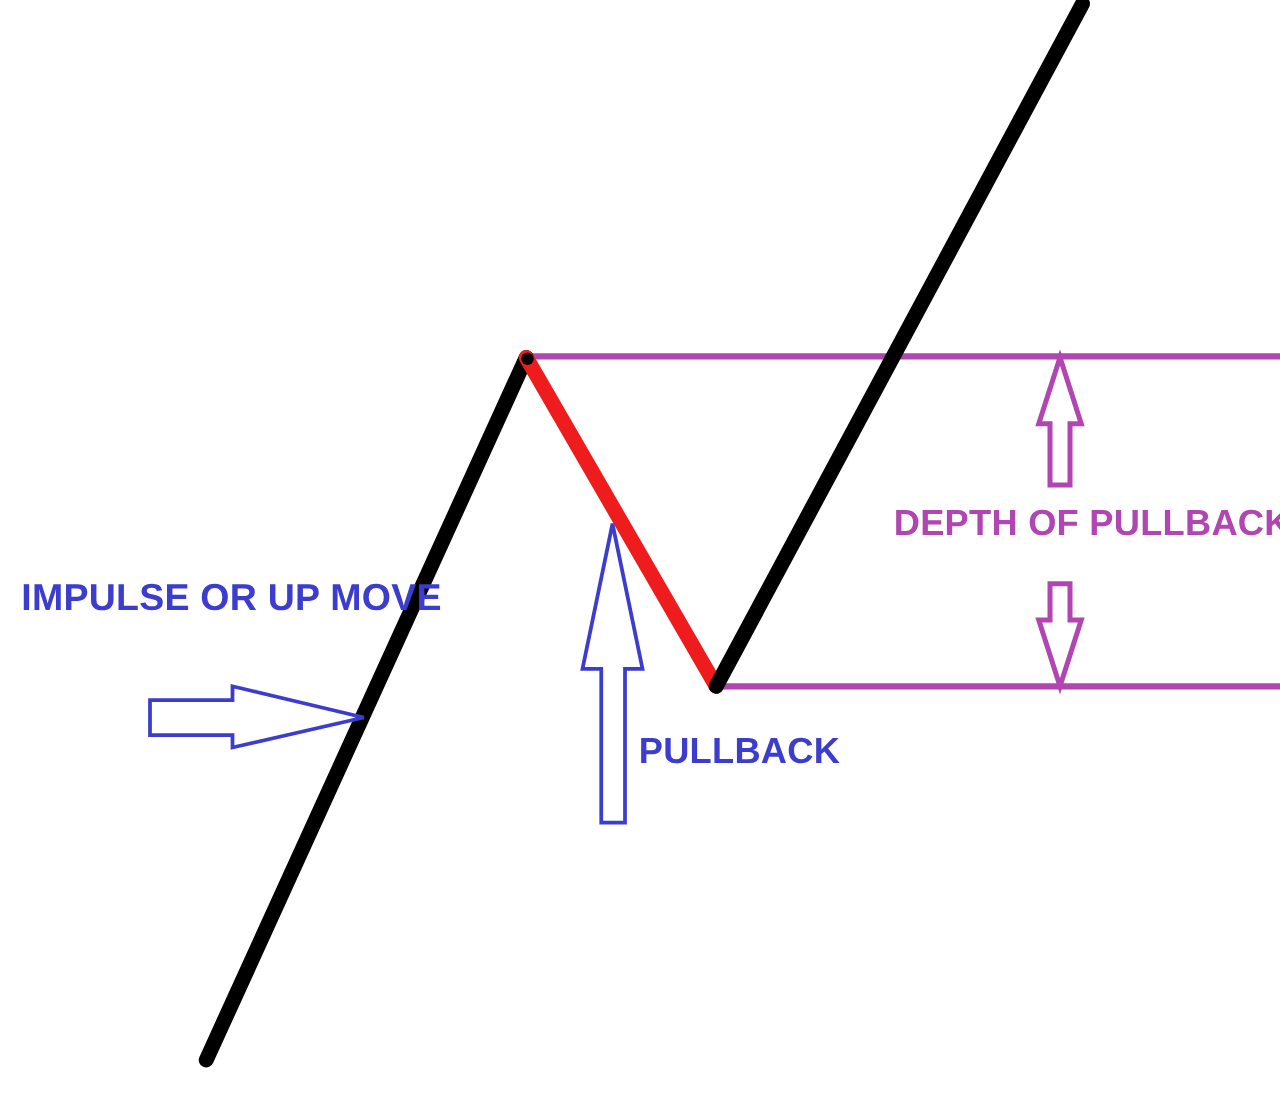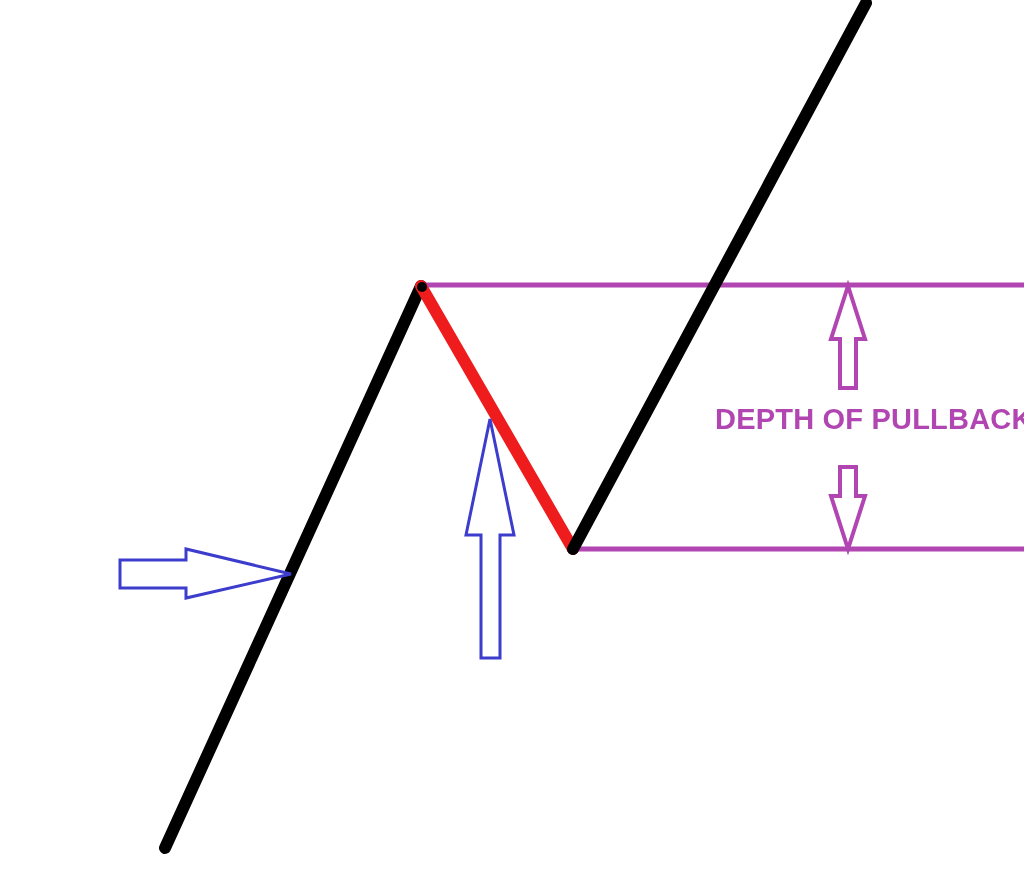--- a/index.html
+++ b/index.html
@@ -74,17 +74,19 @@
 
     <polygon points="120,560 120,588 186,588 186,598 291,574 186,549 186,560" fill="#ffffff" stroke="#3c3ccd" stroke-width="3" stroke-linejoin="miter"></polygon>
 
     <polygon points="490,419 466,535 481,535 481,658 500,658 500,535 514,535" fill="#ffffff" stroke="#3c3ccd" stroke-width="3" stroke-linejoin="miter"></polygon>
 
     <polygon points="848,286 831,339 840,339 840,388 856,388 856,339 865,339" fill="#ffffff" stroke="#b145b1" stroke-width="4" stroke-linejoin="miter"></polygon>
 
     <polygon points="848,549 831,496 840,496 840,467 856,467 856,496 865,496" fill="#ffffff" stroke="#b145b1" stroke-width="4" stroke-linejoin="miter"></polygon>
   </svg>
 
+  <div class="diagram-label" id="label-impulse">IMPULSE OR UP MOVE</div>
 
+  <div class="diagram-label" id="label-pullback">PULLBACK</div>
 
   <div class="diagram-label" id="label-depth">DEPTH OF PULLBACK</div>
 
 </div>
 
 </body></html>

